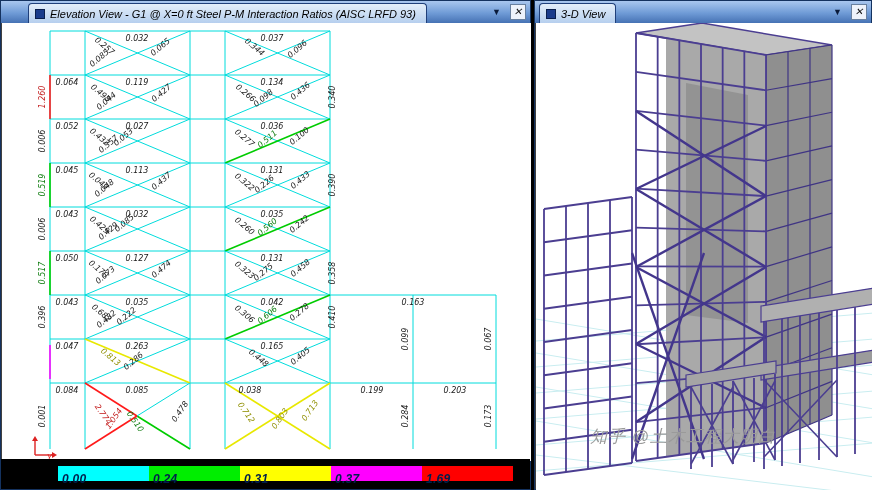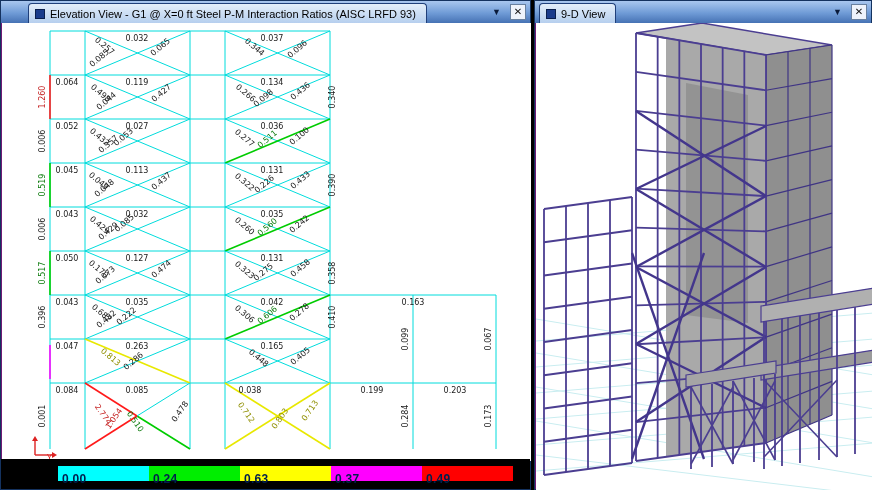--- a/index.html
+++ b/index.html
@@ -1,18 +1,18 @@
 <!DOCTYPE html>
 <html><head>
 <meta charset="utf-8">
 <style>
   html,body{margin:0;padding:0;}
   body{width:872px;height:490px;position:relative;background:#000;
        font-family:"Liberation Sans",sans-serif;overflow:hidden;}
-  .panel{position:absolute;top:0;background:#701a75;border:1px solid #14325f;box-sizing:border-box;}
+  .panel{position:absolute;top:0;background:#404040;border:1px solid #14325f;box-sizing:border-box;font-style:italic;}
   .panel.left{left:0;width:531px;height:490px;}
   .panel.right{left:534px;width:338px;height:490px;}
   .titlebar{position:absolute;top:0;left:0;right:0;height:22px;
             background:linear-gradient(#a9c7ef 0%,#6f9bd6 55%,#4672b4 100%);
             display:flex;align-items:flex-end;z-index:5;}
   .tab{height:19px;background:linear-gradient(#e3eefa,#b6cfee);border:1px solid #1f3f7a;border-bottom:none;
        border-radius:4px 4px 0 0;display:flex;align-items:center;gap:5px;padding:0 10px 0 6px;
        font-size:11px;color:#000;white-space:nowrap;}
   .tab.lp{margin-left:27px;}
   .tab.rp{margin-left:4px;}
@@ -210,32 +210,32 @@
     <div class="legend-bar" id="legend-bar">
         <span style="width: 91px; background: rgb(0, 255, 255);"></span>
         <span style="width: 91px; background: rgb(0, 238, 0);"></span>
         <span style="width: 91px; background: rgb(255, 255, 0);"></span>
         <span style="width: 91px; background: rgb(255, 0, 255);"></span>
         <span style="width: 91px; background: rgb(255, 0, 0);"></span>
       </div>
     <div id="legend-labels">
         <span class="legend-label" style="left: 61px; color: rgb(0, 31, 77);">0.00</span>
         <span class="legend-label" style="left: 152px; color: rgb(0, 31, 77);">0.24</span>
-        <span class="legend-label" style="left: 243px; color: rgb(0, 31, 77);">0.63</span>
+        <span class="legend-label" style="left: 243px; color: rgb(0, 31, 77);">0.31</span>
         <span class="legend-label" style="left: 334px; color: rgb(0, 31, 77);">0.37</span>
-        <span class="legend-label" style="left: 425px; color: rgb(0, 31, 77);">0.49</span>
+        <span class="legend-label" style="left: 425px; color: rgb(0, 31, 77);">1.69</span>
       </div>
   </div>
 </div>
 
 <div class="panel right">
   <div class="titlebar">
     <div class="tab rp">
       <span class="tab-icon"></span>
-      <span>9-D View</span>
+      <span>3-D View</span>
     </div>
     <div class="bar-buttons">
       <span class="btn-drop">▼</span>
       <span class="btn-close">✕</span>
     </div>
   </div>
   <div class="content">
     <svg id="view3d-svg" width="336" height="468">
         <line x1="0" y1="318" x2="338" y2="290" stroke="#c9edf0" stroke-width="1"></line>
         <line x1="0" y1="344" x2="338" y2="316" stroke="#c9edf0" stroke-width="1"></line>
@@ -327,13 +327,14 @@
         <line x1="176" y1="361" x2="176" y2="444" stroke="#4b3e91" stroke-width="1.8"></line>
         <line x1="197" y1="358" x2="197" y2="441" stroke="#4b3e91" stroke-width="1.8"></line>
         <line x1="218" y1="355" x2="218" y2="439" stroke="#4b3e91" stroke-width="1.8"></line>
         <line x1="239" y1="351" x2="239" y2="437" stroke="#4b3e91" stroke-width="1.8"></line>
         <line x1="155" y1="364" x2="197" y2="441" stroke="#4b3e91" stroke-width="1.6"></line>
         <line x1="197" y1="364" x2="155" y2="441" stroke="#4b3e91" stroke-width="1.6"></line>
         <line x1="197" y1="358" x2="239" y2="437" stroke="#4b3e91" stroke-width="1.6"></line>
         <line x1="239" y1="358" x2="197" y2="437" stroke="#4b3e91" stroke-width="1.6"></line>
       </svg>
   </div>
+  <div class="watermark">知乎 @土木工程大明白</div>
 </div>
 
 </body></html>

